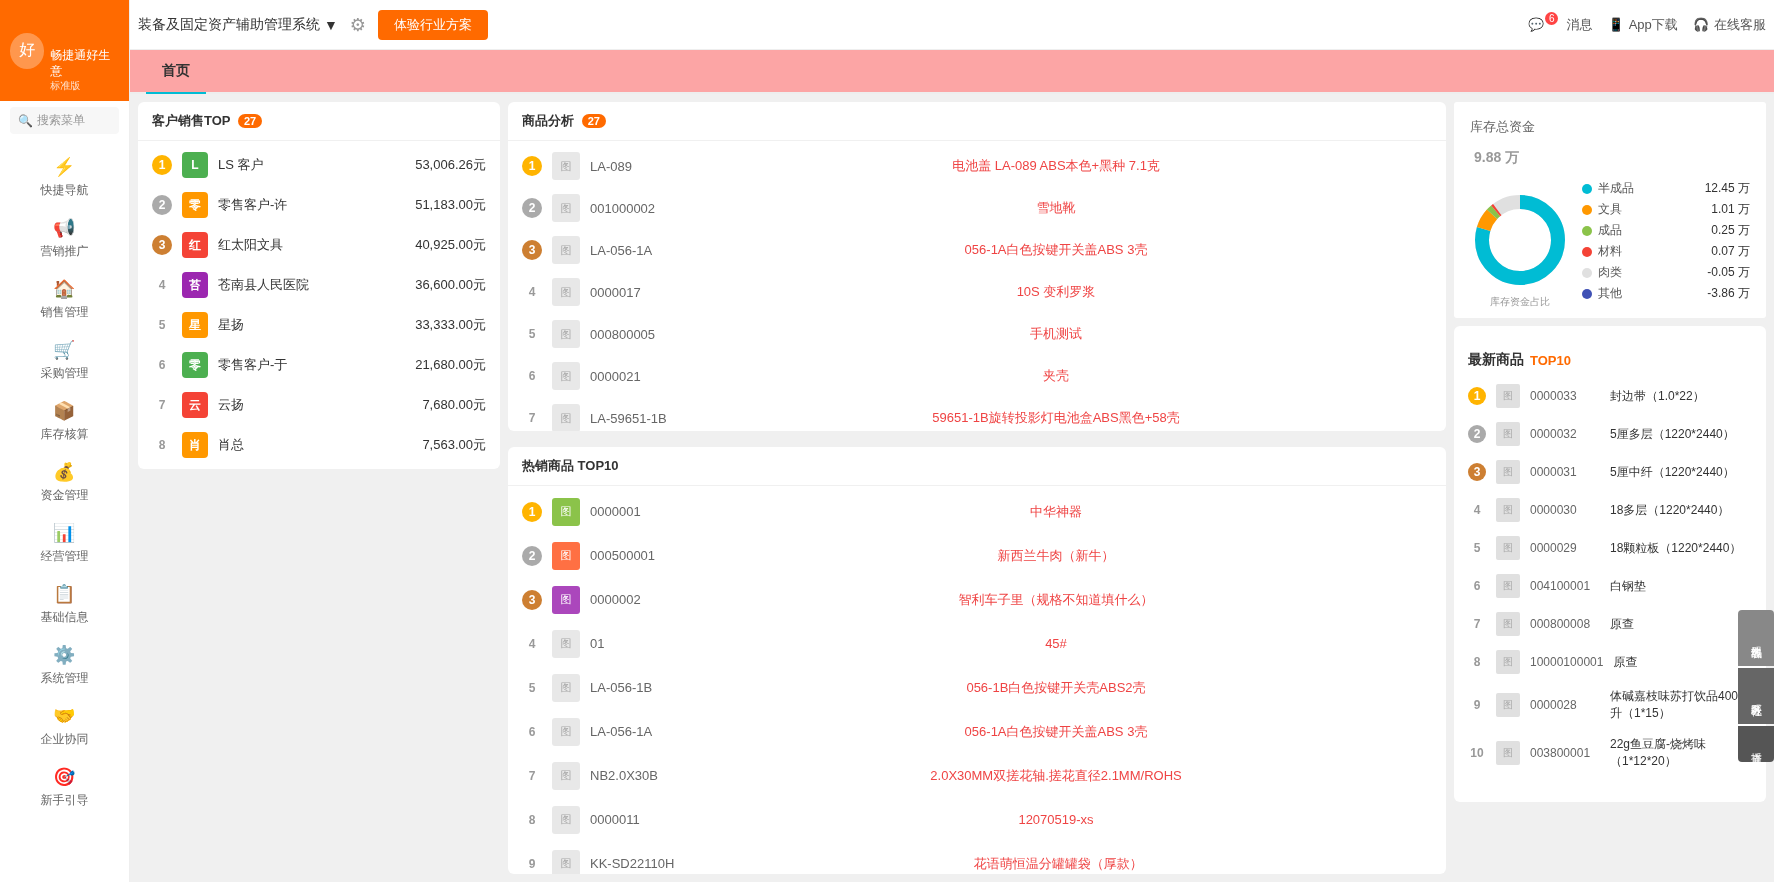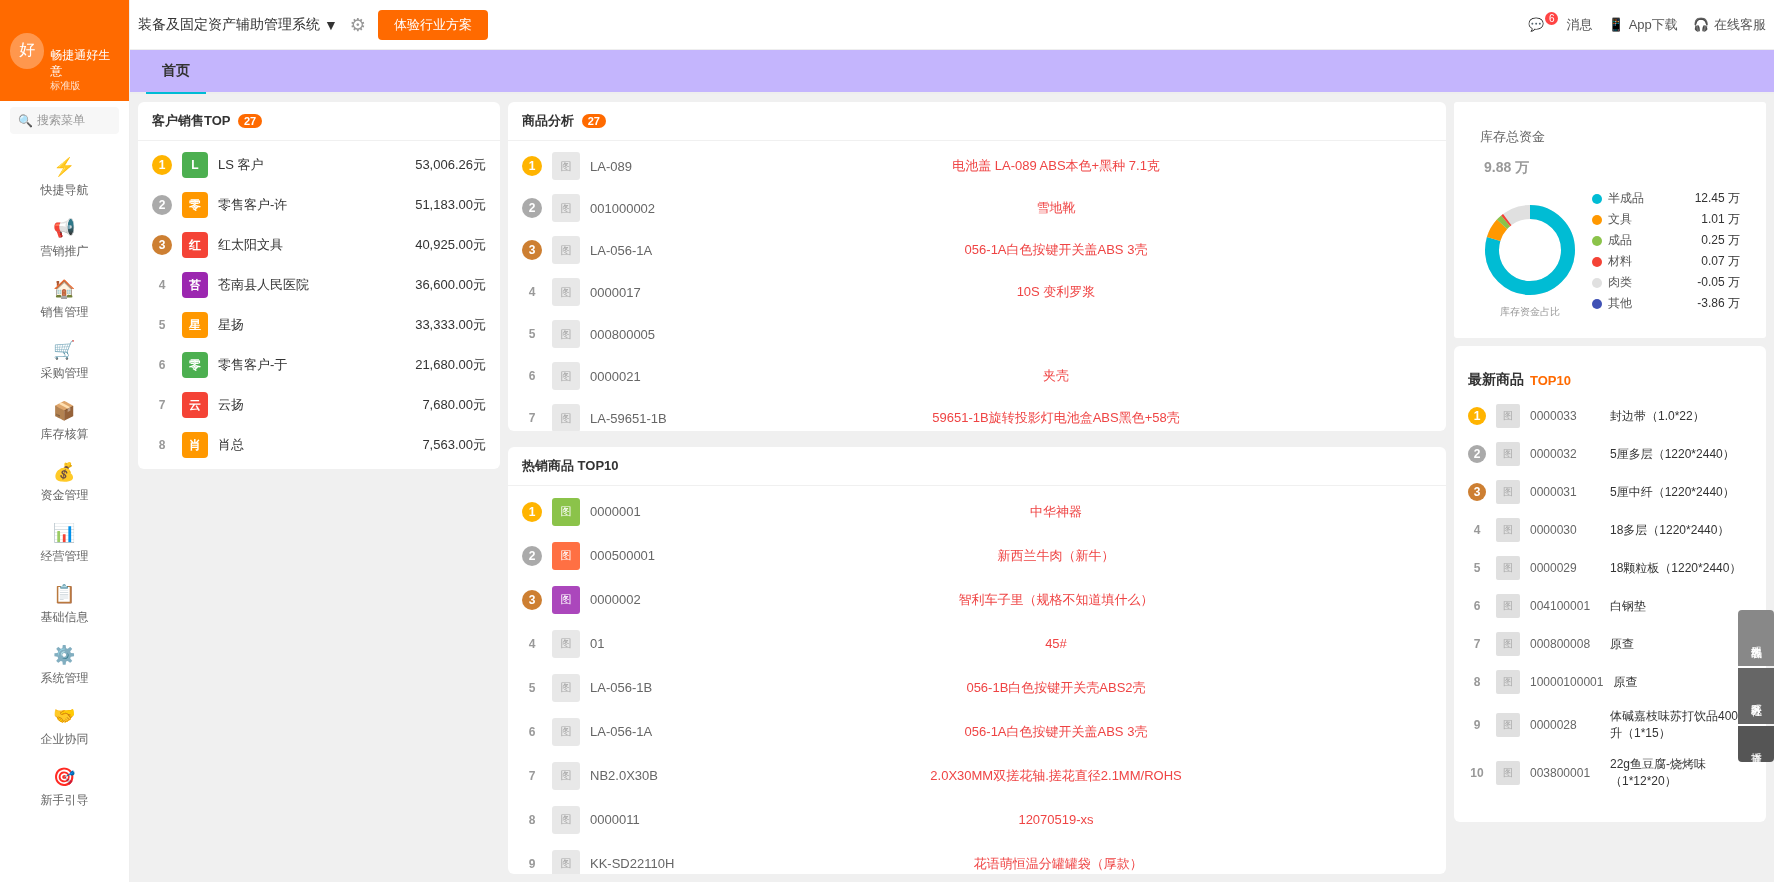--- a/index.html
+++ b/index.html
@@ -101,21 +101,21 @@
       align-items: center;
       gap: 16px;
       color: #555;
       font-size: 13px;
       margin-left: auto;
     }
     .topbar-right-item { display: flex; align-items: center; gap: 4px; cursor: pointer; }
 
     
     .page-tabs {
-      background: #c4b5fd;
+      background: #fca5a5;
       border-bottom: 2px solid #eee;
       display: flex;
       align-items: center;
       padding: 0 16px;
     }
     .page-tab {
       padding: 12px 16px;
       font-size: 14px;
       cursor: pointer;
       color: #666;
@@ -230,21 +230,21 @@
       flex-direction: column;
       gap: 8px;
       padding: 8px 8px 8px 0;
       overflow-y: auto;
     }
 
     
     .inventory-card {
       background: #fff;
       border-radius: 3px;
-      padding: 26px;
+      padding: 16px;
     }
     .inventory-title {
       font-size: 13px;
       color: #666;
       margin-bottom: 6px;
     }
     .inventory-total {
       font-size: 22px;
       font-weight: bold;
       color: #333;
@@ -536,20 +536,21 @@
             <div class="product-item">
     <div class="rank-num ">4</div>
     <div class="product-thumb">图</div>
     <div class="product-code">0000017</div>
     <div class="product-name">10S 变利罗浆</div>
   </div>
             <div class="product-item">
     <div class="rank-num ">5</div>
     <div class="product-thumb">图</div>
     <div class="product-code">000800005</div>
+    <div class="product-name">手机测试</div>
   </div>
             <div class="product-item">
     <div class="rank-num ">6</div>
     <div class="product-thumb">图</div>
     <div class="product-code">0000021</div>
     <div class="product-name">夹壳</div>
   </div>
             <div class="product-item">
     <div class="rank-num ">7</div>
     <div class="product-thumb">图</div>

